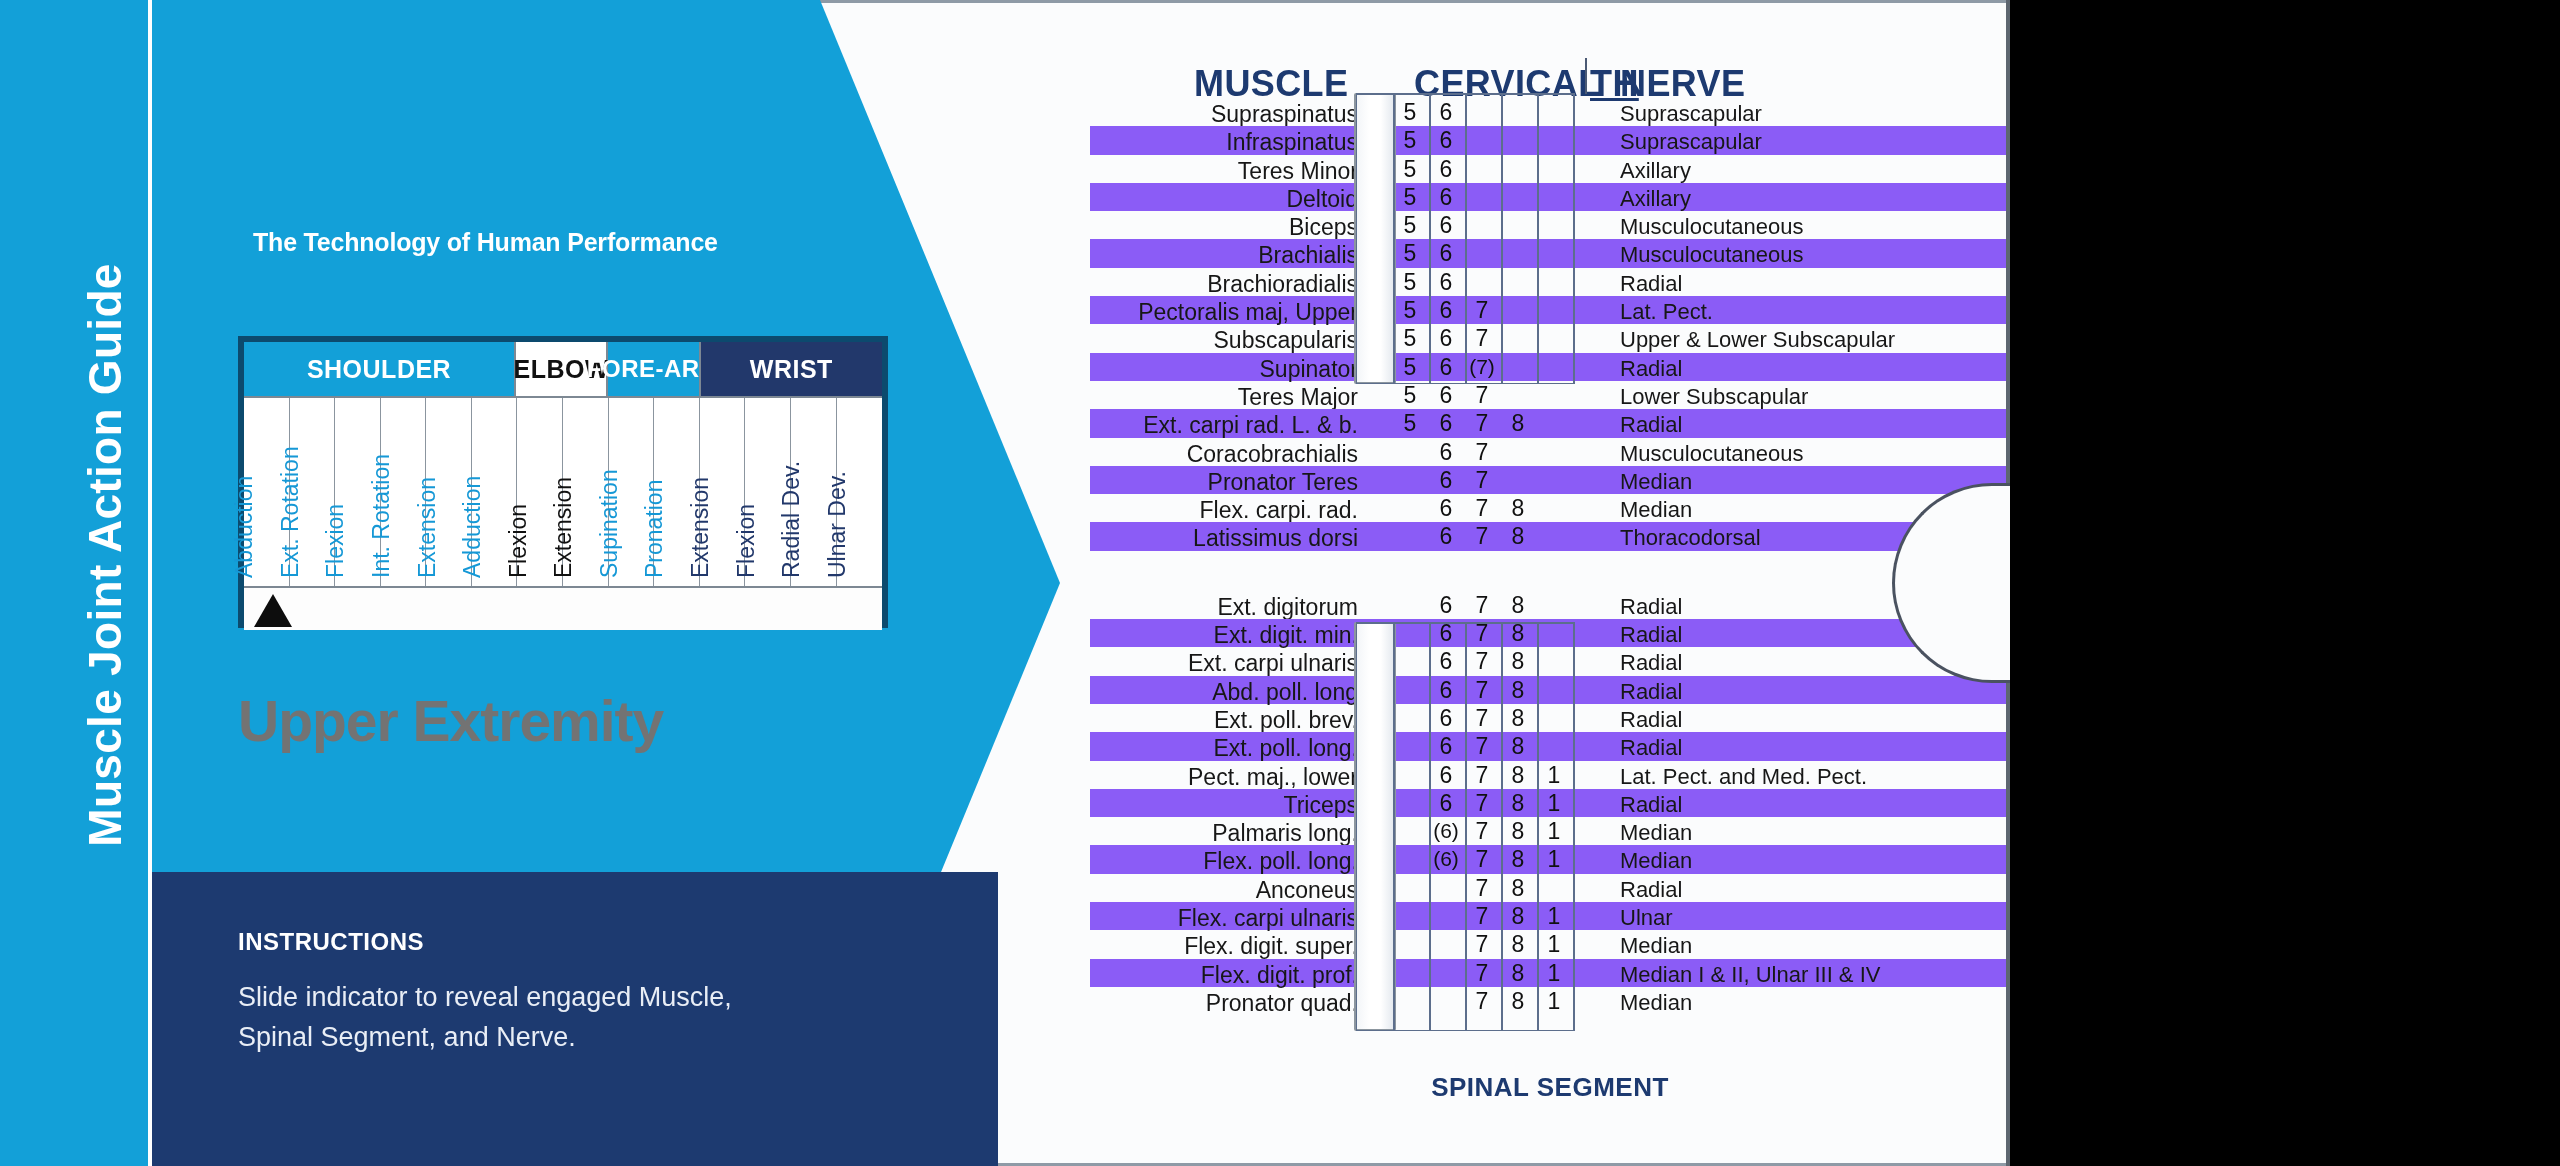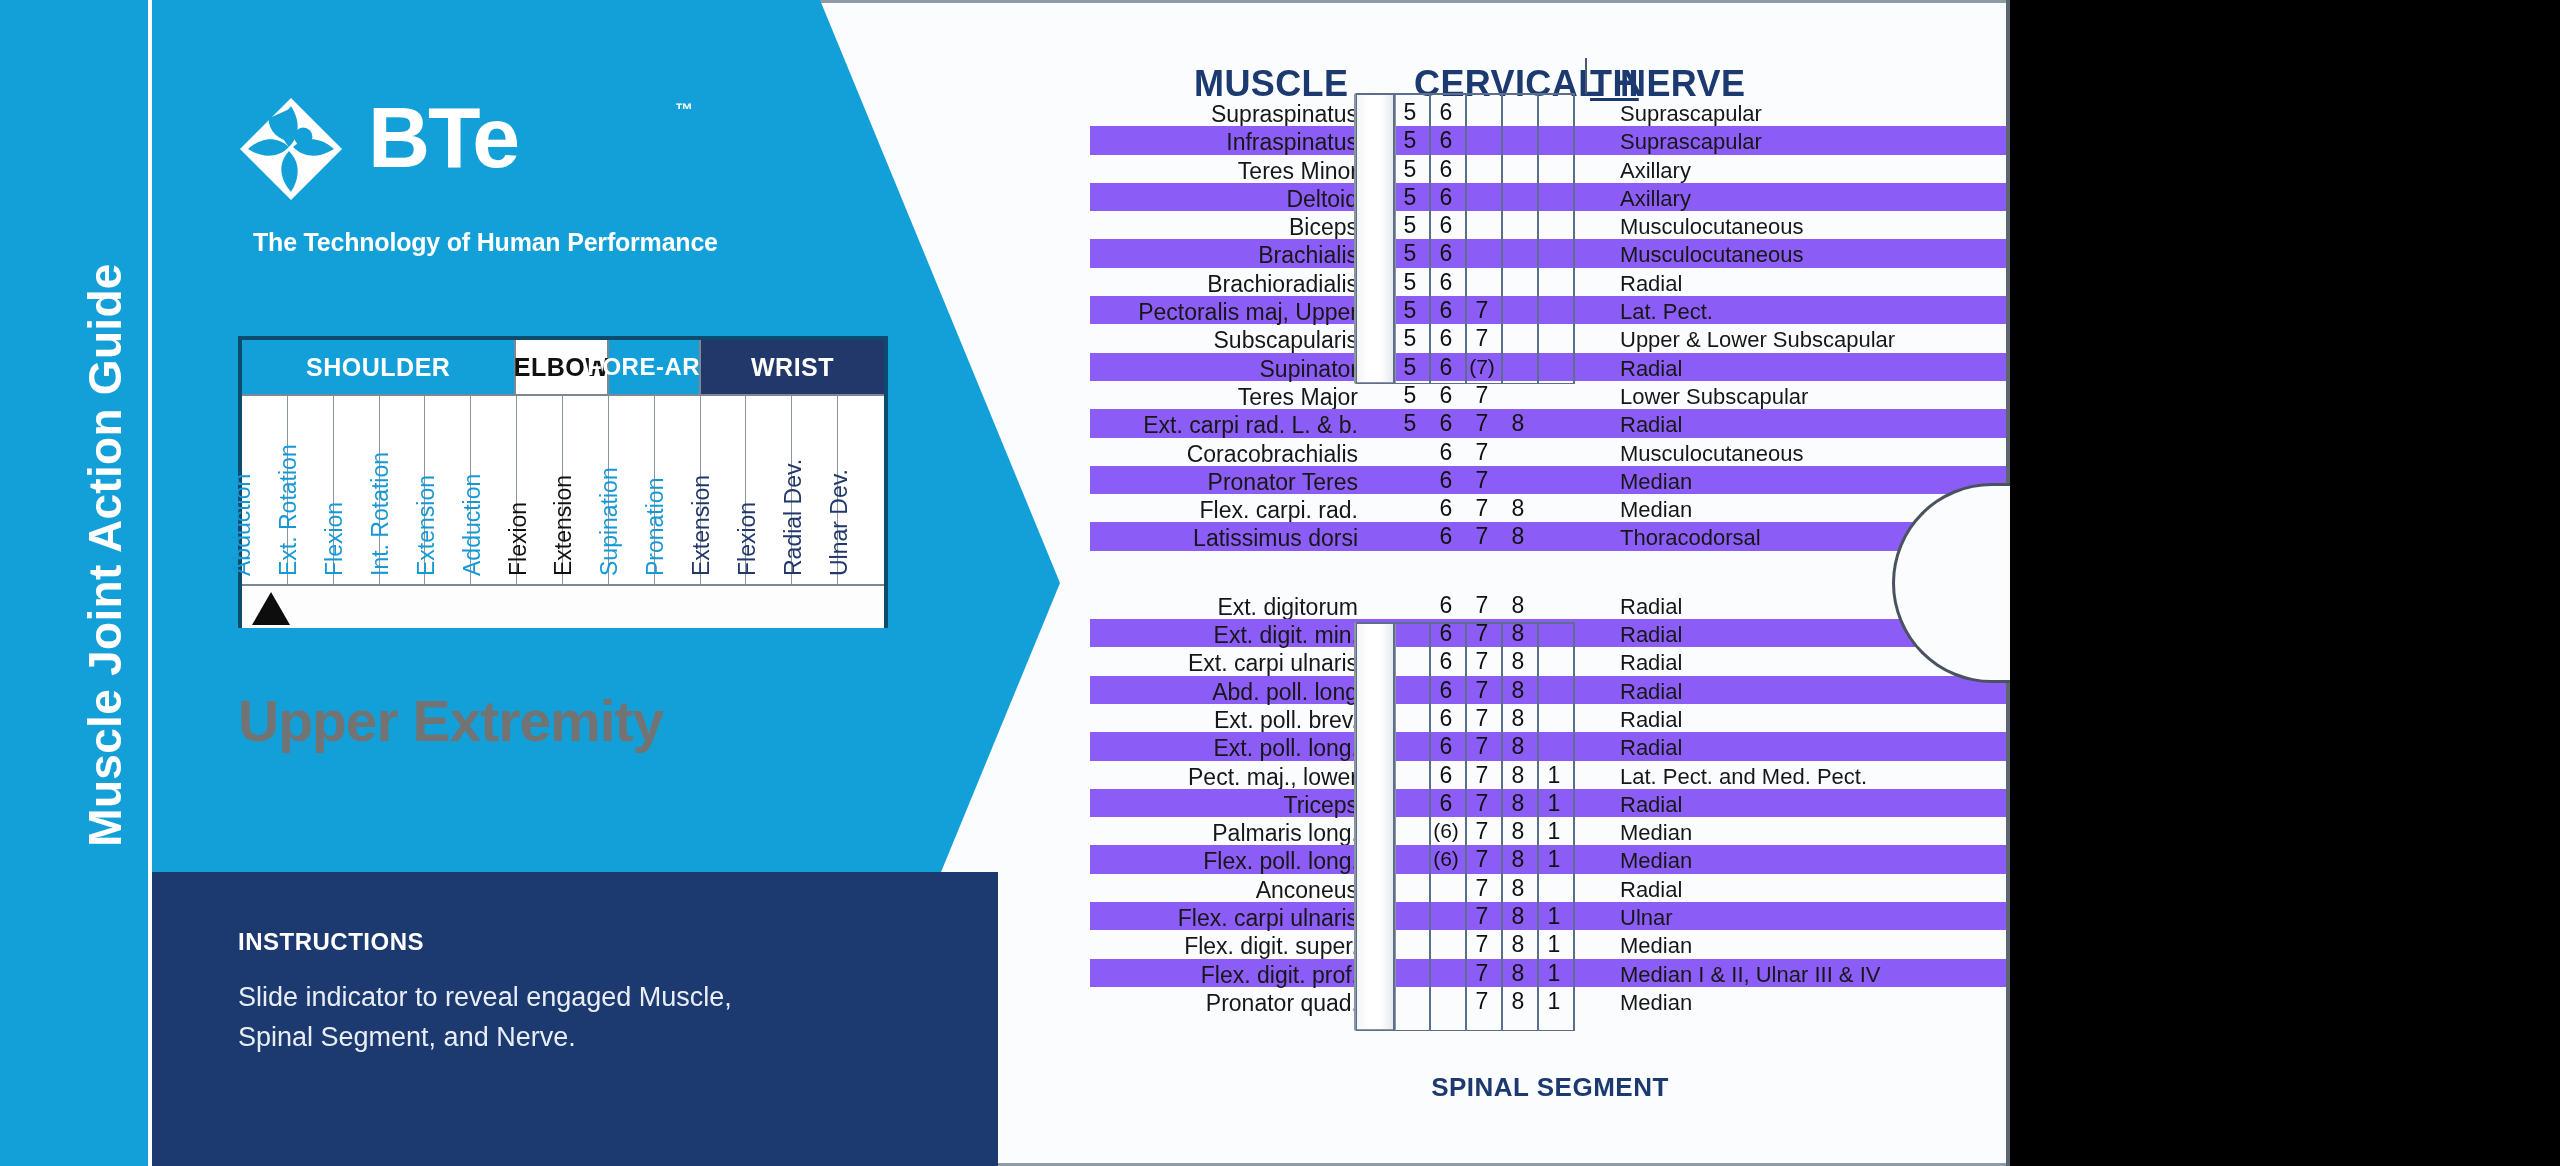--- a/index.html
+++ b/index.html
@@ -74,21 +74,21 @@
 
   
   .logo-wrap { position:absolute; left: 240px; top: 88px; width: 470px; height: 130px; }
   .logo-mark { position:absolute; left:0; top:10px; width:102px; height:102px; }
   .logo-text { position:absolute; left: 128px; top: 0px; color:#fff; font-size: 86px; font-weight: bold; letter-spacing: -2px; font-family: "Liberation Sans", sans-serif; }
   .logo-tm { position:absolute; left: 435px; top: 12px; color:#fff; font-size: 18px; font-weight: bold; }
   .tagline { position:absolute; left: 253px; top: 228px; color:#fff; font-size: 25px; font-weight: bold; letter-spacing:-0.2px; }
 
   
   .jtable { position:absolute; left: 238px; top: 336px; width: 650px; height: 292px;
-            background:#fff; border: 4px solid #0c4a6e; }
+            background:#fff; border: 6px solid #0c4a6e; }
   .jt-groups { display:flex; height: 54px; }
   .jt-group { display:flex; align-items:center; justify-content:center;
               color:#fff; font-weight:bold; font-size: 25px; letter-spacing:0.5px;
               border-right: 2px solid #7d8893; line-height:1.0; text-align:center; }
   .jt-group:last-child { border-right: none; }
   .jt-cols { display:flex; height: 190px; border-top: 2px solid #7d8893; }
   .jt-col { position:relative; border-right: 1px solid #8b959f; }
   .jt-col:last-child { border-right: none; }
   .jt-col span {
     position:absolute; bottom: 8px; left: 50%;
@@ -567,33 +567,20 @@
 
       <div class="spinal-seg">SPINAL SEGMENT</div>
     </div>
 
     <div class="blue-panel"></div>
 
     <div class="spine">
       <div class="spine-label">Muscle Joint Action Guide</div>
     </div>
 
-    <div class="logo-wrap">
-      <svg class="logo-mark" viewBox="0 0 100 100">
-        <polygon points="50,0 100,50 50,100 0,50" fill="#ffffff"></polygon>
-        <path d="M50,10 L50,42 A22,22 0 0 1 28,20 Z" fill="#13a0d8" transform="rotate(0 50 50)"></path>
-        <path d="M8,50 C8,50 28,30 48,48 C30,66 8,50 8,50 Z" fill="#13a0d8"></path>
-        <path d="M92,50 C92,50 72,30 52,48 C70,66 92,50 92,50 Z" fill="#13a0d8"></path>
-        <path d="M50,8 C50,8 30,28 48,48 C66,30 50,8 50,8 Z" fill="#13a0d8"></path>
-        <path d="M50,92 C50,92 30,72 48,52 C66,70 50,92 50,92 Z" fill="#13a0d8"></path>
-        <circle cx="62" cy="38" r="9" fill="#13a0d8"></circle>
-      </svg>
-      <div class="logo-text">BTe</div>
-      <div class="logo-tm">™</div>
-    </div>
     <div class="tagline">The Technology of Human Performance</div>
 
     <div class="jtable">
       <div class="jt-groups" id="jt-groups">
           <div class="jt-group" style="width: 276.857px; background: rgb(19, 160, 216); color: rgb(255, 255, 255);">SHOULDER</div>
           <div class="jt-group" style="width: 92.2857px; background: rgb(255, 255, 255); color: rgb(17, 17, 17);">ELBOW</div>
           <div class="jt-group" style="width: 92.2857px; background: rgb(19, 160, 216); color: rgb(255, 255, 255); font-size: 24px;">
             <div>FORE-</div>
             <div>ARM</div>
           </div>

